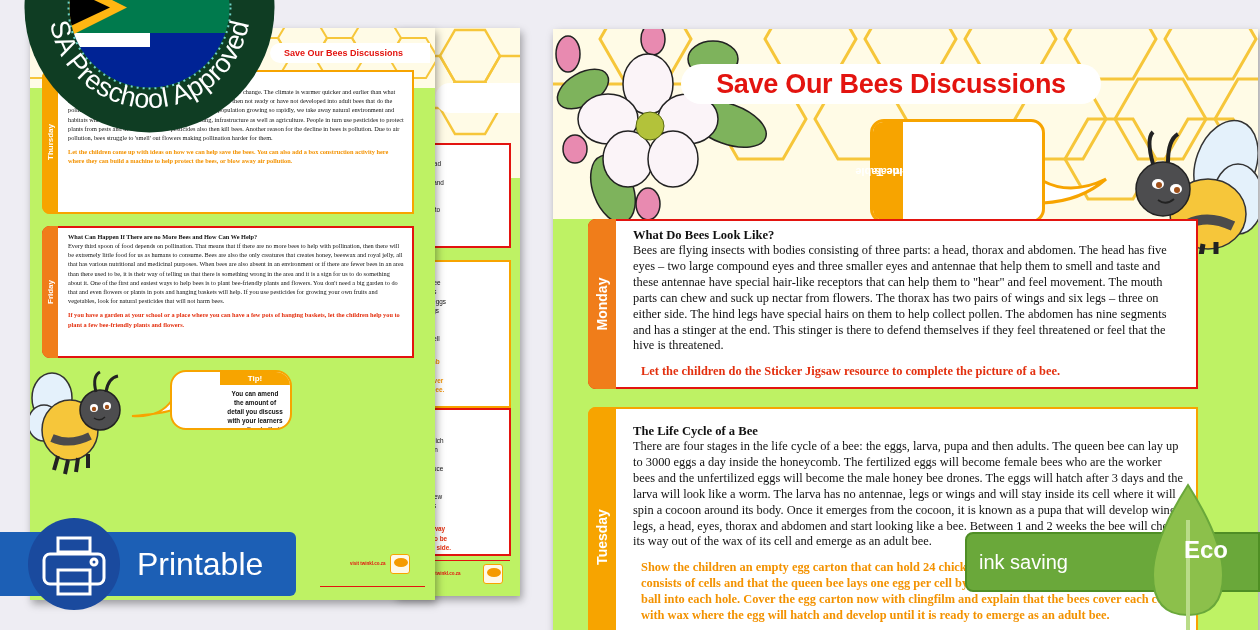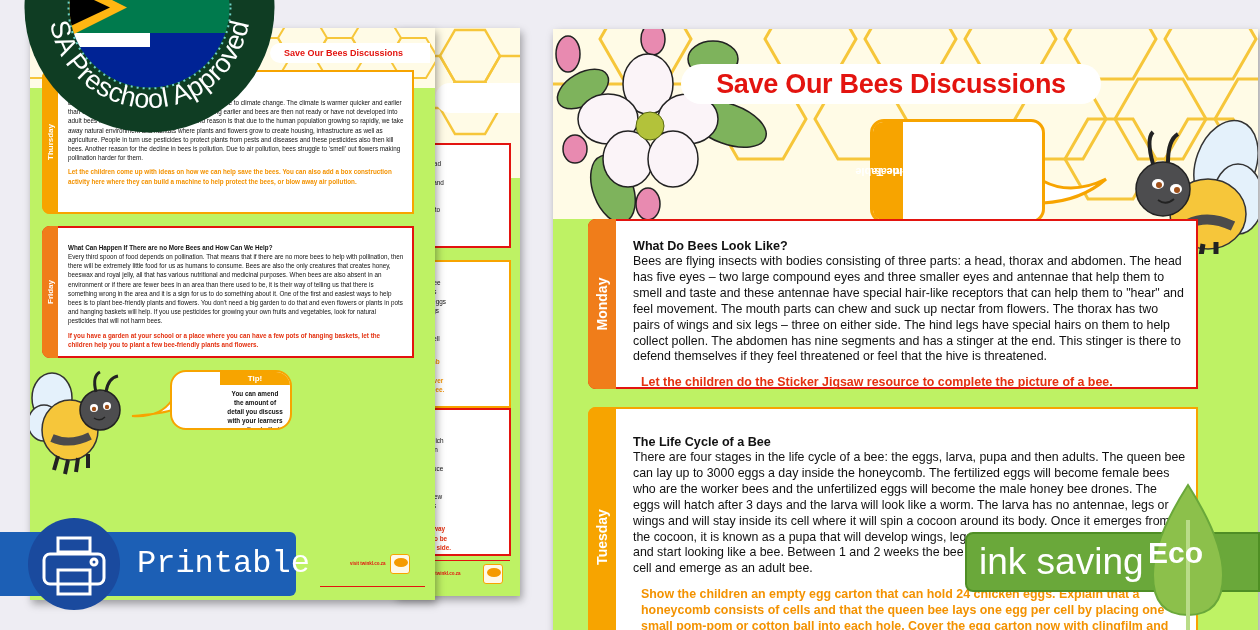--- a/index.html
+++ b/index.html
@@ -16,21 +16,21 @@
   #page-left { left: 30px; top: 28px; width: 405px; height: 572px; }
   
   #page-right { left: 553px; top: 29px; width: 705px; height: 620px; }
 
   .mini-title { position: absolute; left: 240px; top: 15px; width: 160px; height: 20px; background: #fff; border-radius: 10px 0 0 10px;
     color: #e3140f; font-weight: bold; font-size: 9px; line-height: 20px; padding-left: 14px; }
 
   .card { position: absolute; background: #fff; border: 2px solid; border-radius: 8px 0 0 8px; }
   .card .tab { position: absolute; left: -2px; top: -2px; bottom: -2px; border-radius: 8px 0 0 8px; }
   .card .tab span { position: absolute; left: 50%; top: 50%; transform: translate(-50%,-50%) rotate(-90deg); color: #fff; font-weight: bold; white-space: nowrap; }
-  .card .body { position: absolute; top: 12px; bottom: 0; right: 0; }
+  .card .body { position: absolute; top: 1px; bottom: 0; right: 0; font-family: Liberation Serif, serif; }
   .card h4 { color: #111; font-weight: bold; }
   .card p { color: #111; }
   .card .act { font-weight: bold; }
 
   
   .lcard .tab { width: 16px; }
   .lcard .tab span { font-size: 8px; }
   .lcard .body { left: 16px; padding: 3px 8px; }
   .lcard h4 { font-size: 6.3px; line-height: 9px; }
   .lcard p { font-size: 6.3px; line-height: 9.2px; }
@@ -57,28 +57,28 @@
   .tip { position: absolute; left: 140px; top: 342px; width: 122px; height: 60px; background: #fff; border: 2px solid #f7a400; border-radius: 16px; overflow: hidden; padding-left: 48px; }
   .tip .tip-h { background: #f7a400; color: #fff; font-weight: bold; font-size: 8px; text-align: center; line-height: 13px; }
   .tip p { font-size: 6.4px; line-height: 9px; text-align: center; color: #111; font-weight: bold; padding: 4px 6px; }
 
   .footer-line { position: absolute; height: 1px; background: #e3140f; }
   .footer-txt { position: absolute; font-size: 4.5px; color: #e3140f; font-weight: bold; }
   .footer-logo { position: absolute; width: 20px; height: 20px; border: 1px solid #f7a400; border-radius: 3px; background: #fff8e8; }
   .footer-logo::after { content: ""; position: absolute; left: 3px; top: 3px; width: 14px; height: 9px; border-radius: 50%; background: #f59a00; }
 
   
-  .printable { position: absolute; left: 0; top: 532px; width: 296px; height: 64px; background: #1c5fb5; border-radius: 0 6px 6px 0; font-family: Liberation Mono, monospace; }
+  .printable { position: absolute; left: 0; top: 532px; width: 296px; height: 64px; background: #1c5fb5; border-radius: 0 6px 6px 0; }
   .printable .txt { position: absolute; left: 137px; top: 0; line-height: 64px; color: #fff; font-size: 32px; }
   .print-circle { position: absolute; left: 28px; top: 518px; width: 92px; height: 92px; border-radius: 50%; background: #1a4a9e; }
 
   .eco { position: absolute; left: 965px; top: 532px; width: 295px; height: 60px; background: #6aa83a; border: 2px solid #4f8e25; border-radius: 8px 0 0 8px; }
-  .eco .txt { position: absolute; left: 12px; top: 0; line-height: 56px; color: #fff; font-size: 37px; }
+  .eco .txt { position: absolute; left: 12px; top: 0; line-height: 56px; color: #fff; font-size: 20px; }
   .eco-drop { position: absolute; left: 1148px; top: 480px; width: 80px; height: 150px; }
-  .eco-drop .eco-word { position: absolute; left: 0; width: 80px; top: 56px; text-align: left; color: #fff; font-weight: bold; font-size: 30px; }
+  .eco-drop .eco-word { position: absolute; left: 0; width: 80px; top: 56px; text-align: right; color: #fff; font-weight: bold; font-size: 24px; }
 
   .sa-badge { position: absolute; left: 22px; top: -120px; width: 255px; height: 255px; }
 </style>
 </head>
 <body>
 
 <div class="page" id="page-back">
   <div class="honey" style="height:150px">
     <svg width="125" height="150" viewBox="0 0 125 150">
       <g fill="none" stroke="#f6c63a" stroke-width="2.5">

